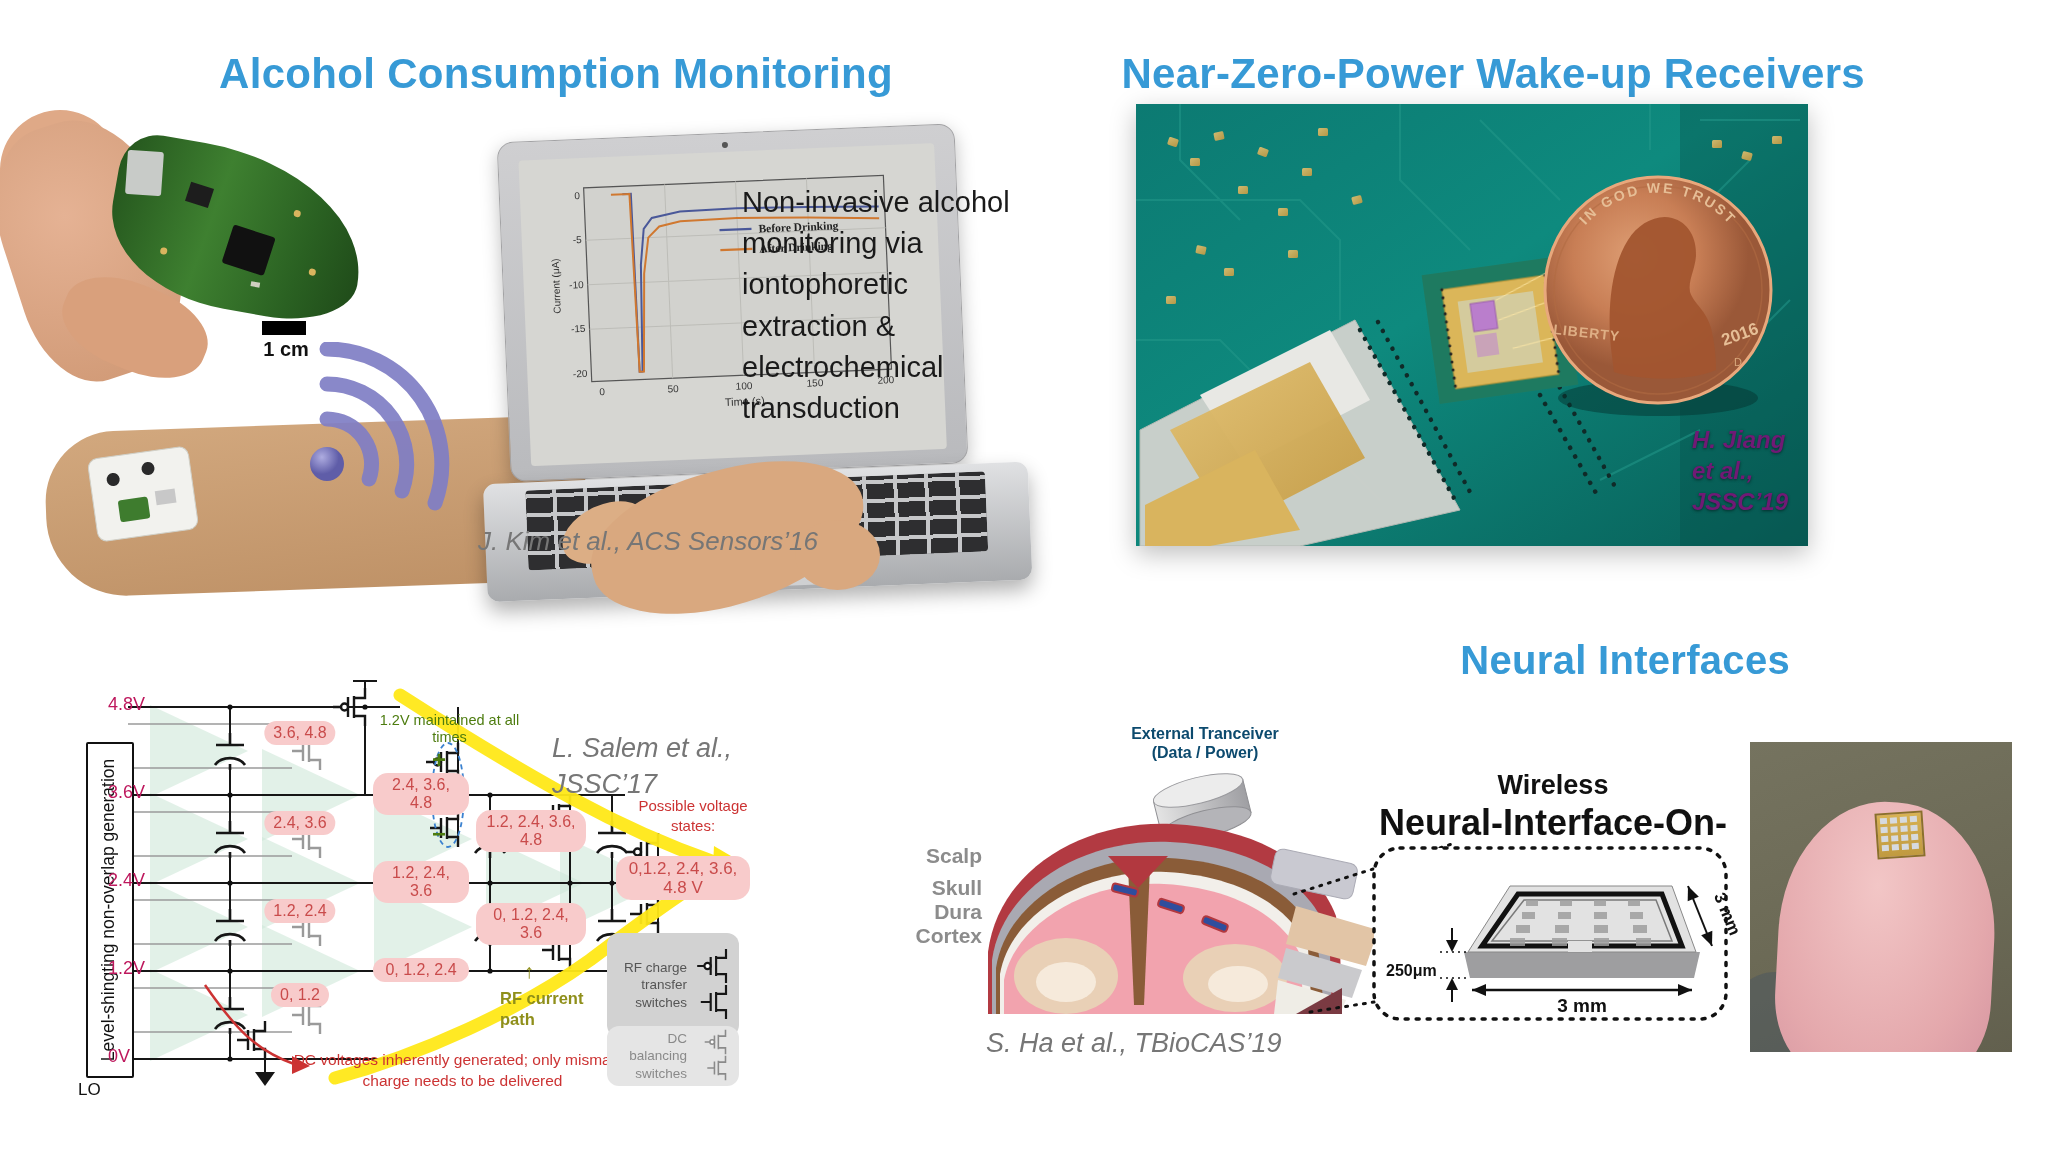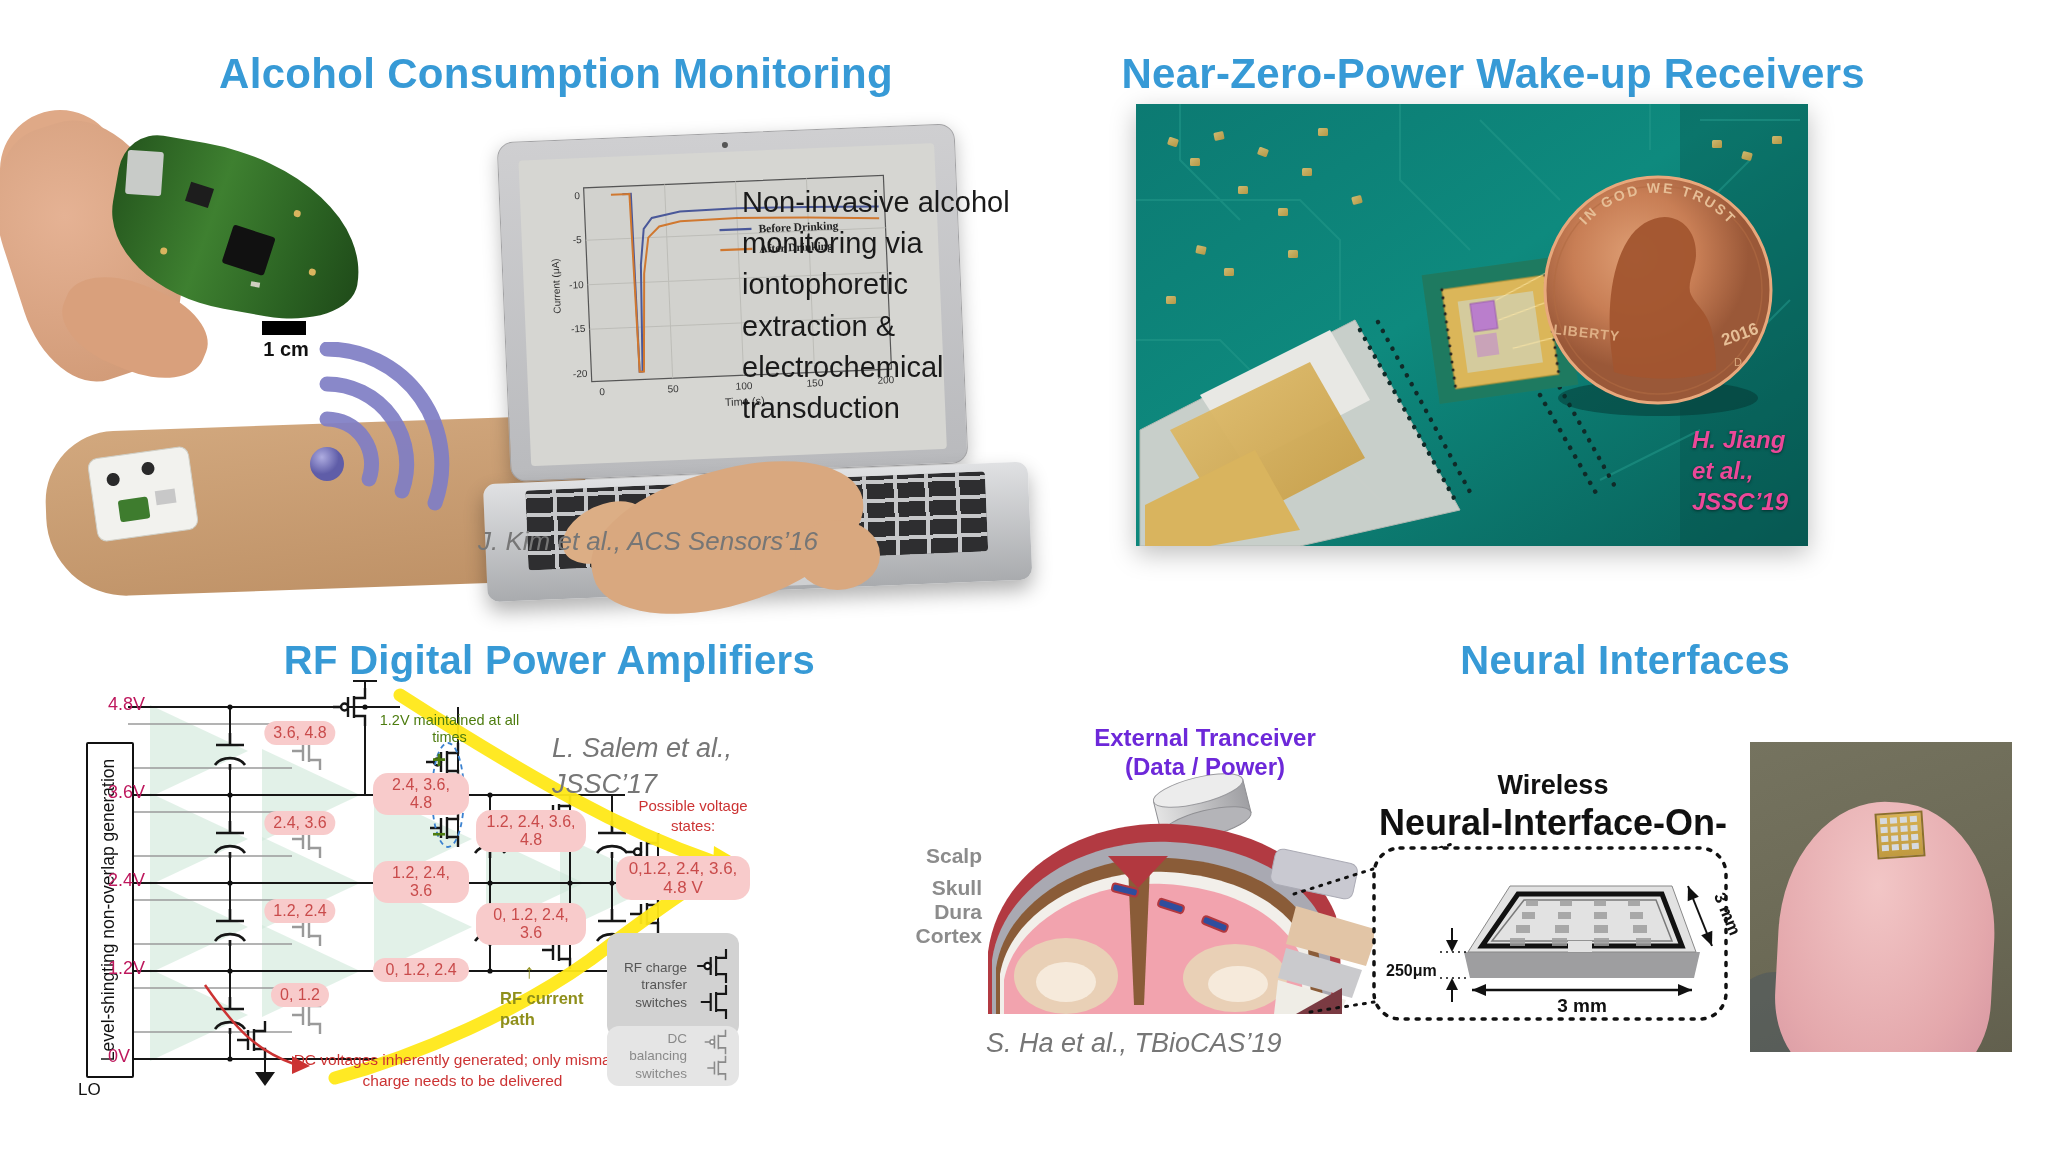--- a/index.html
+++ b/index.html
@@ -206,27 +206,26 @@
         <path id="motPath" d="M1570,249 A 97,97 0 0 1 1746,249" fill="none"></path>
         <text font-size="14" font-weight="bold" fill="#E6BE96" letter-spacing="2.5">
           <textPath href="#motPath" startOffset="50%" text-anchor="middle">IN GOD WE TRUST</textPath>
         </text>
         <text x="1553" y="334" font-size="14" font-weight="bold" fill="#DFAF85" letter-spacing="1" transform="rotate(6 1553 334)">LIBERTY</text>
         <text x="1724" y="346" font-size="17" font-weight="bold" fill="#E6BE96" transform="rotate(-20 1724 346)">2016</text>
         <text x="1734" y="366" font-size="11" fill="#D8A87C">D</text>
       </g>
     </svg>
   </div>
-  <div class="abs" style="left:1692px;top:424px;width:140px;color:#ec4899;font-style:italic;font-weight:bold;font-size:24px;line-height:31px;text-shadow:0 1px 3px rgba(0,0,0,.5);">
+  <div class="abs" style="left:1692px;top:424px;width:140px;color:#701a75;font-style:italic;font-weight:bold;font-size:24px;line-height:31px;text-shadow:0 1px 3px rgba(0,0,0,.5);">
     <span style="display:block;">H. Jiang</span>
     <span style="display:block;">et al.,</span>
     <span style="display:block;">JSSC’19</span>
   </div>
 
-  <div class="sec-title" style="left:115px;top:638px;width:700px;font-size:40px;">RF Digital Power Amplifiers</div>
 
   <svg class="abs" style="left:60px;top:660px;" width="790" height="470" viewBox="60 660 790 470">
     <defs>
       <g id="nmos" fill="none" stroke="currentColor" stroke-width="2.4">
         <path d="M-7,-10 V10 M-1,-11 V11 M-1,-9 H10 V-19 M-1,9 H10 V19 M-7,0 H-18"></path>
       </g>
       <g id="pmos" fill="none" stroke="currentColor" stroke-width="2.4">
         <path d="M-7,-10 V10 M-1,-11 V11 M-1,-9 H10 V-19 M-1,9 H10 V19 M-14,0 H-22"></path>
         <circle cx="-10.5" cy="0" r="3.5" fill="#fff"></circle>
       </g>
@@ -421,21 +420,21 @@
         <rect x="1158" y="902" width="26" height="8" rx="3" fill="#2E4E9E" stroke="#B2383F" stroke-width="2" transform="rotate(18 1171 906)"></rect>
         <rect x="1202" y="920" width="26" height="8" rx="3" fill="#2E4E9E" stroke="#B2383F" stroke-width="2" transform="rotate(22 1215 924)"></rect>
       </g>
     </g>
     <g stroke="#111" stroke-width="3" stroke-dasharray="2 7" stroke-linecap="round">
       <line x1="1294" y1="894" x2="1452" y2="844"></line>
       <line x1="1310" y1="1012" x2="1452" y2="990"></line>
     </g>
   </svg>
 
-  <div class="abs" style="left:1085px;top:724px;width:240px;text-align:center;font-weight:bold;font-size:24px;line-height:1.2;color:#6d28d9;">
+  <div class="abs" style="left:1085px;top:724px;width:240px;text-align:center;font-weight:bold;font-size:16px;line-height:1.2;color:#0c4a6e;">
     <span style="display:block;">External Tranceiver</span>
     <span style="display:block;">(Data / Power)</span>
   </div>
   <div class="layer-label" style="left:902px;top:828px;">Scalp</div>
   <div class="layer-label" style="left:902px;top:860px;">Skull</div>
   <div class="layer-label" style="left:902px;top:884px;">Dura</div>
   <div class="layer-label" style="left:902px;top:908px;">Cortex</div>
 
   <div class="abs" style="left:1363px;top:770px;width:380px;text-align:center;color:#111;font-weight:bold;">
     <span style="display:block;font-size:27px;">Wireless</span>

